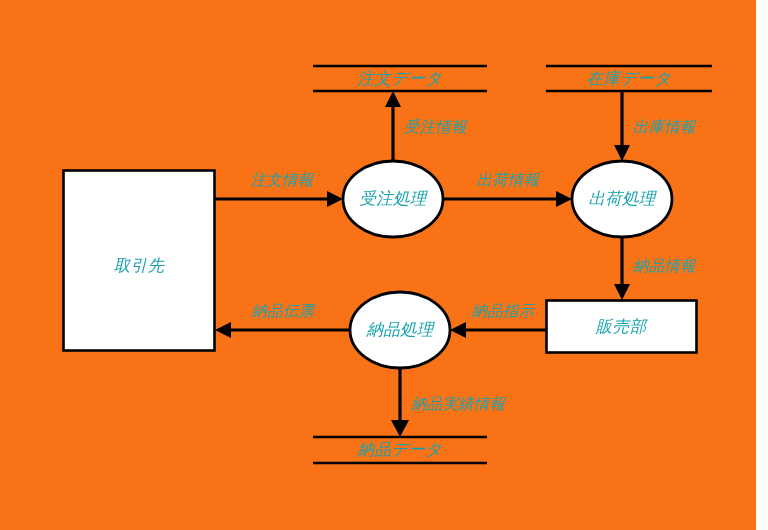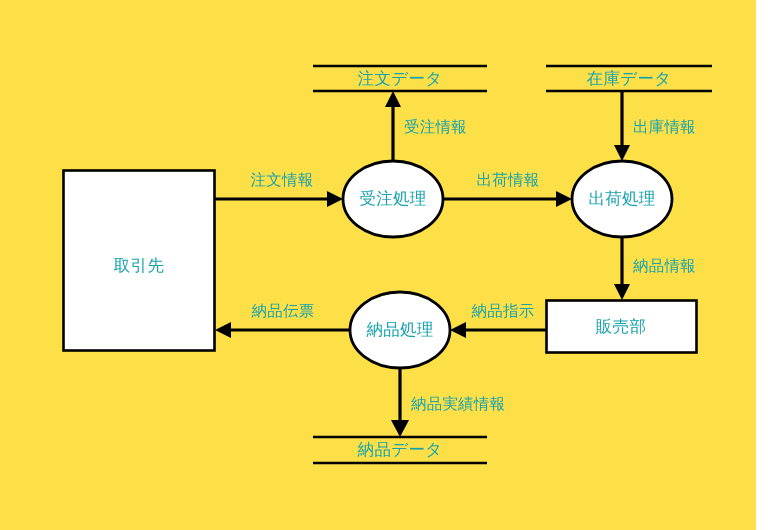--- a/index.html
+++ b/index.html
@@ -11,21 +11,22 @@
   body {
     width: 768px;
     height: 530px;
     font-family: "DejaVu Sans", "Liberation Sans", sans-serif;
     overflow: hidden;
   }
   #diagram-root {
     position: relative;
     width: 756px;
     height: 530px;
-    background: #fde047;
+    background: #f97316;
+    font-style: italic;
   }
   svg#dfd-canvas {
     display: block;
     width: 768px;
     height: 530px;
   }
   .entity-box {
     fill: #ffffff;
     stroke: #000000;
     stroke-width: 2.6;

